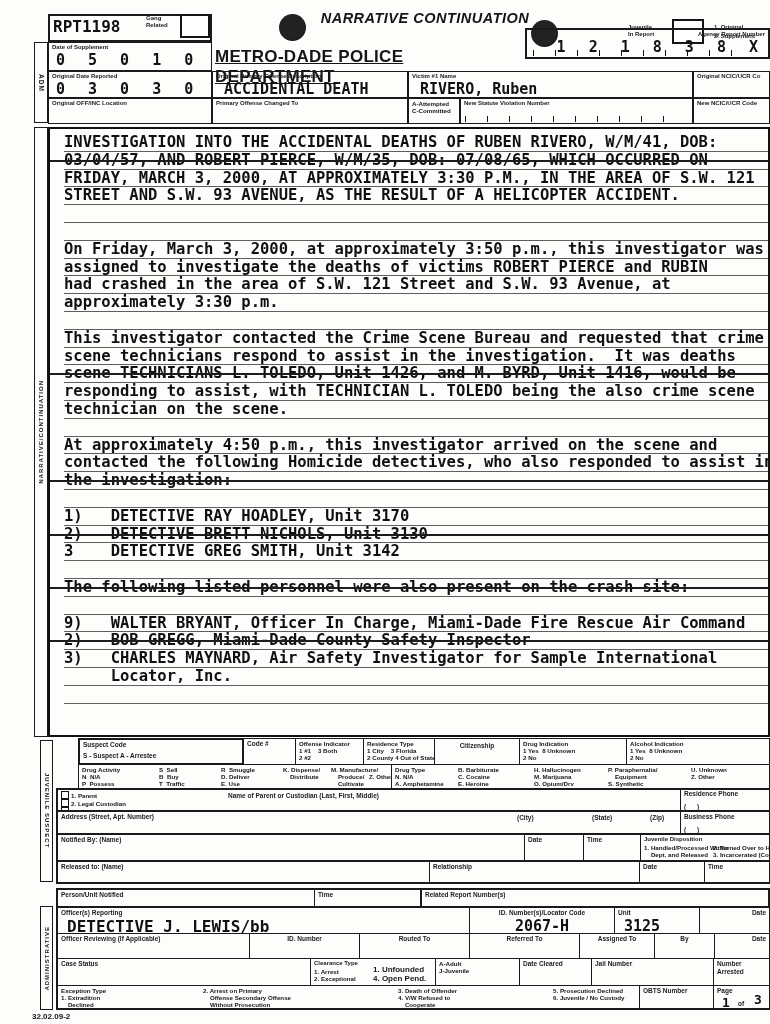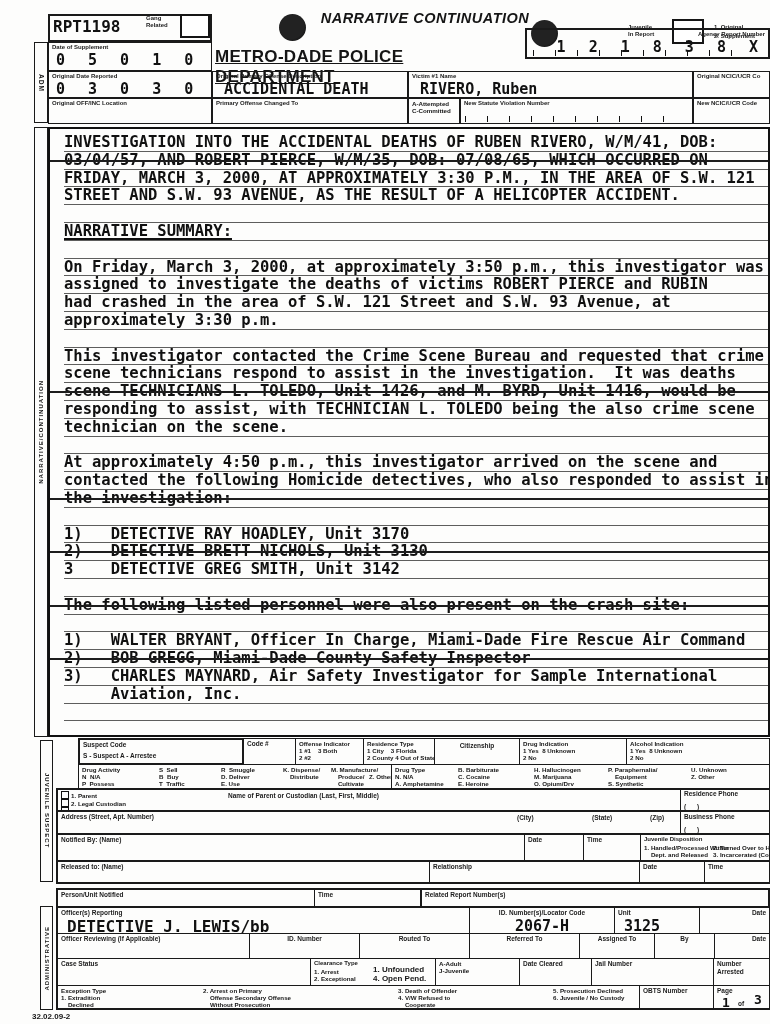--- a/index.html
+++ b/index.html
@@ -109,21 +109,20 @@
 
   <div class="strip" style="left:34px;top:127px;width:14px;height:610px;">
     <span class="vtext" style="font-size:6px;">NARRATIVE/CONTINUATION</span>
   </div>
   <div class="nbox nlines">
       <div>INVESTIGATION INTO THE ACCIDENTAL DEATHS OF RUBEN RIVERO, W/M/41, DOB:</div>
       <div class="struck">03/04/57, AND ROBERT PIERCE, W/M/35, DOB: 07/08/65, WHICH OCCURRED ON</div>
       <div>FRIDAY, MARCH 3, 2000, AT APPROXIMATELY 3:30 P.M., IN THE AREA OF S.W. 121</div>
       <div>STREET AND S.W. 93 AVENUE, AS THE RESULT OF A HELICOPTER ACCIDENT.</div>
       <div></div>
-      <div class="nheading">NARRATIVE SUMMARY:</div>
       <div></div>
       <div>On Friday, March 3, 2000, at approximately 3:50 p.m., this investigator was</div>
       <div>assigned to investigate the deaths of victims ROBERT PIERCE and RUBIN</div>
       <div>had crashed in the area of S.W. 121 Street and S.W. 93 Avenue, at</div>
       <div>approximately 3:30 p.m.</div>
       <div></div>
       <div>This investigator contacted the Crime Scene Bureau and requested that crime</div>
       <div>scene technicians respond to assist in the investigation.  It was deaths</div>
       <div class="struck">scene TECHNICIANS L. TOLEDO, Unit 1426, and M. BYRD, Unit 1416, would be</div>
       <div>responding to assist, with TECHNICIAN L. TOLEDO being the also crime scene</div>
@@ -132,24 +131,24 @@
       <div>At approximately 4:50 p.m., this investigator arrived on the scene and</div>
       <div>contacted the following Homicide detectives, who also responded to assist in</div>
       <div class="struck">the investigation:</div>
       <div></div>
       <div>1)   DETECTIVE RAY HOADLEY, Unit 3170</div>
       <div class="struck">2)   DETECTIVE BRETT NICHOLS, Unit 3130</div>
       <div>3    DETECTIVE GREG SMITH, Unit 3142</div>
       <div></div>
       <div class="struck">The following listed personnel were also present on the crash site:</div>
       <div></div>
-      <div>1)   WALTER BRYANT, Officer In Charge, Miami-Dade Fire Rescue Air Command</div>
+      <div>9)   WALTER BRYANT, Officer In Charge, Miami-Dade Fire Rescue Air Command</div>
       <div class="struck">2)   BOB GREGG, Miami-Dade County Safety Inspector</div>
       <div>3)   CHARLES MAYNARD, Air Safety Investigator for Sample International</div>
-      <div>     Aviation, Inc.</div>
+      <div>     Locator, Inc.</div>
       <div></div>
     </div>
 
   <div class="strip" style="left:40px;top:740px;width:13px;height:142px;">
     <span class="vtext2" style="font-size:6px;">JUVENILE SUSPECT</span>
   </div>
 
   <div class="cell" style="left:78px;top:738px;width:166px;height:27px;border-width:2px;">
     <div class="lbl">Suspect Code</div>
     <div class="lbl" style="margin-top:3px;">S - Suspect   A - Arrestee</div>

